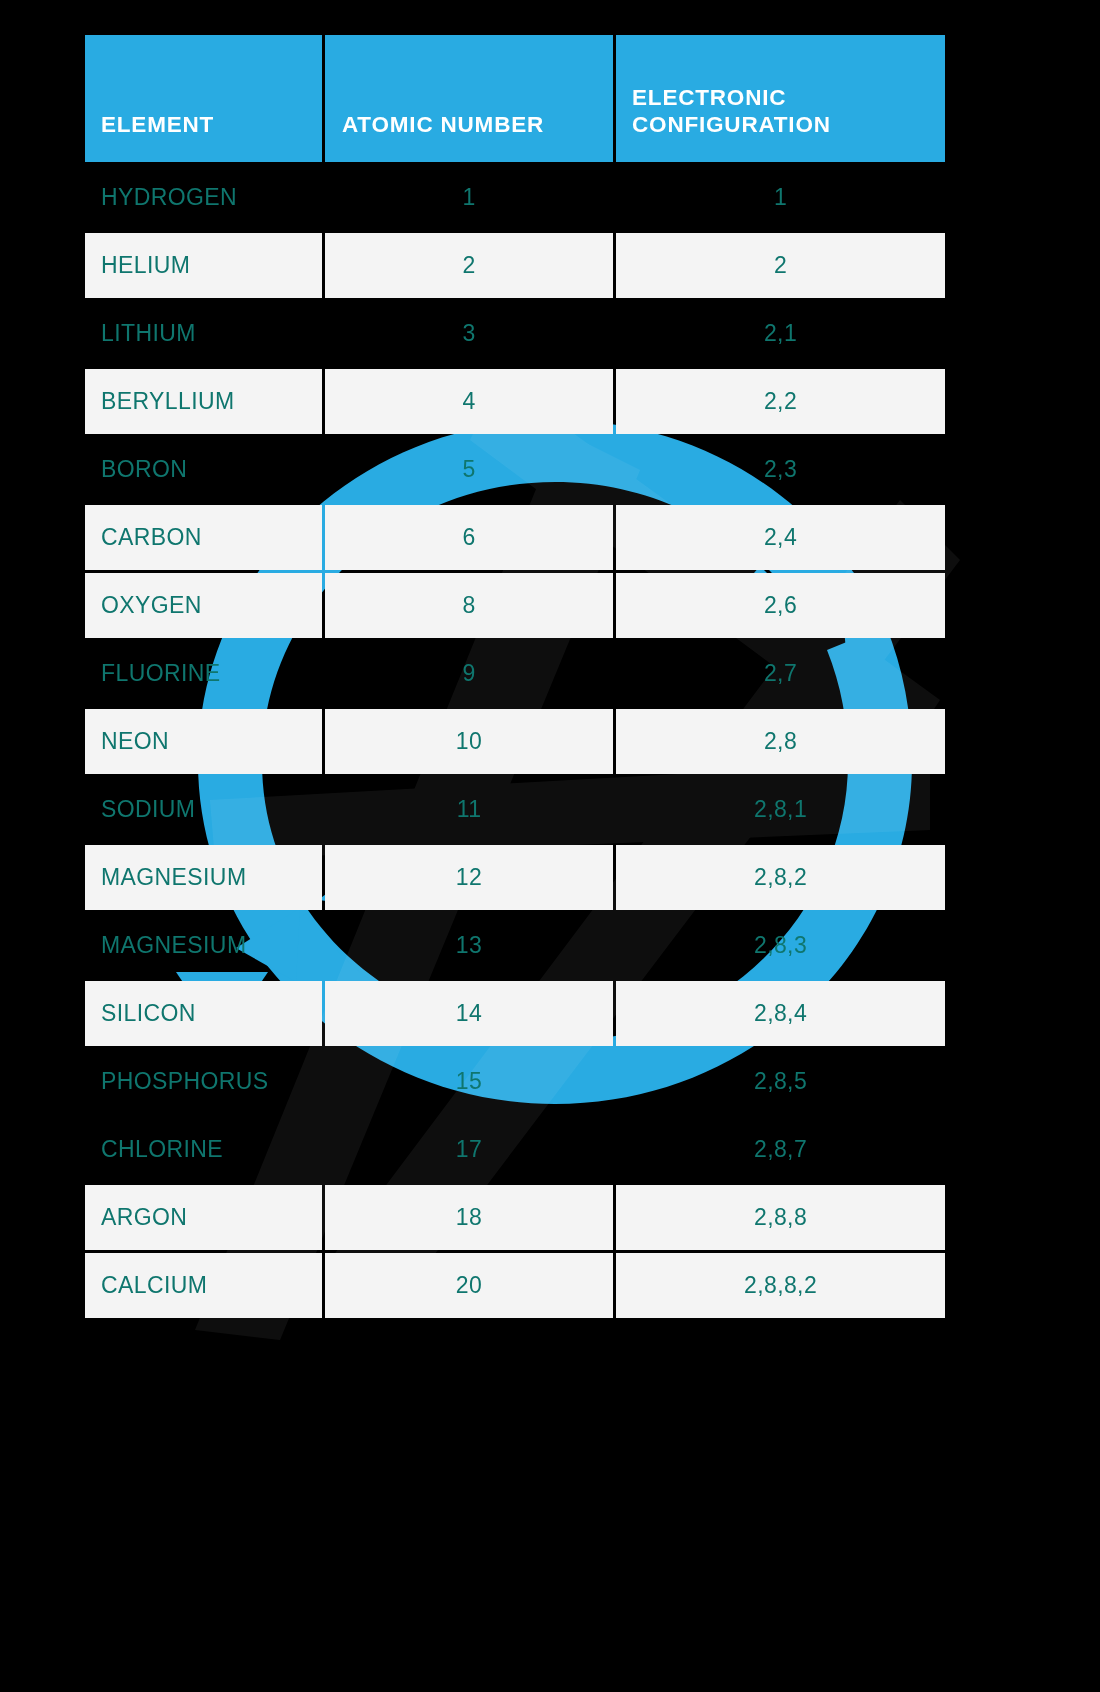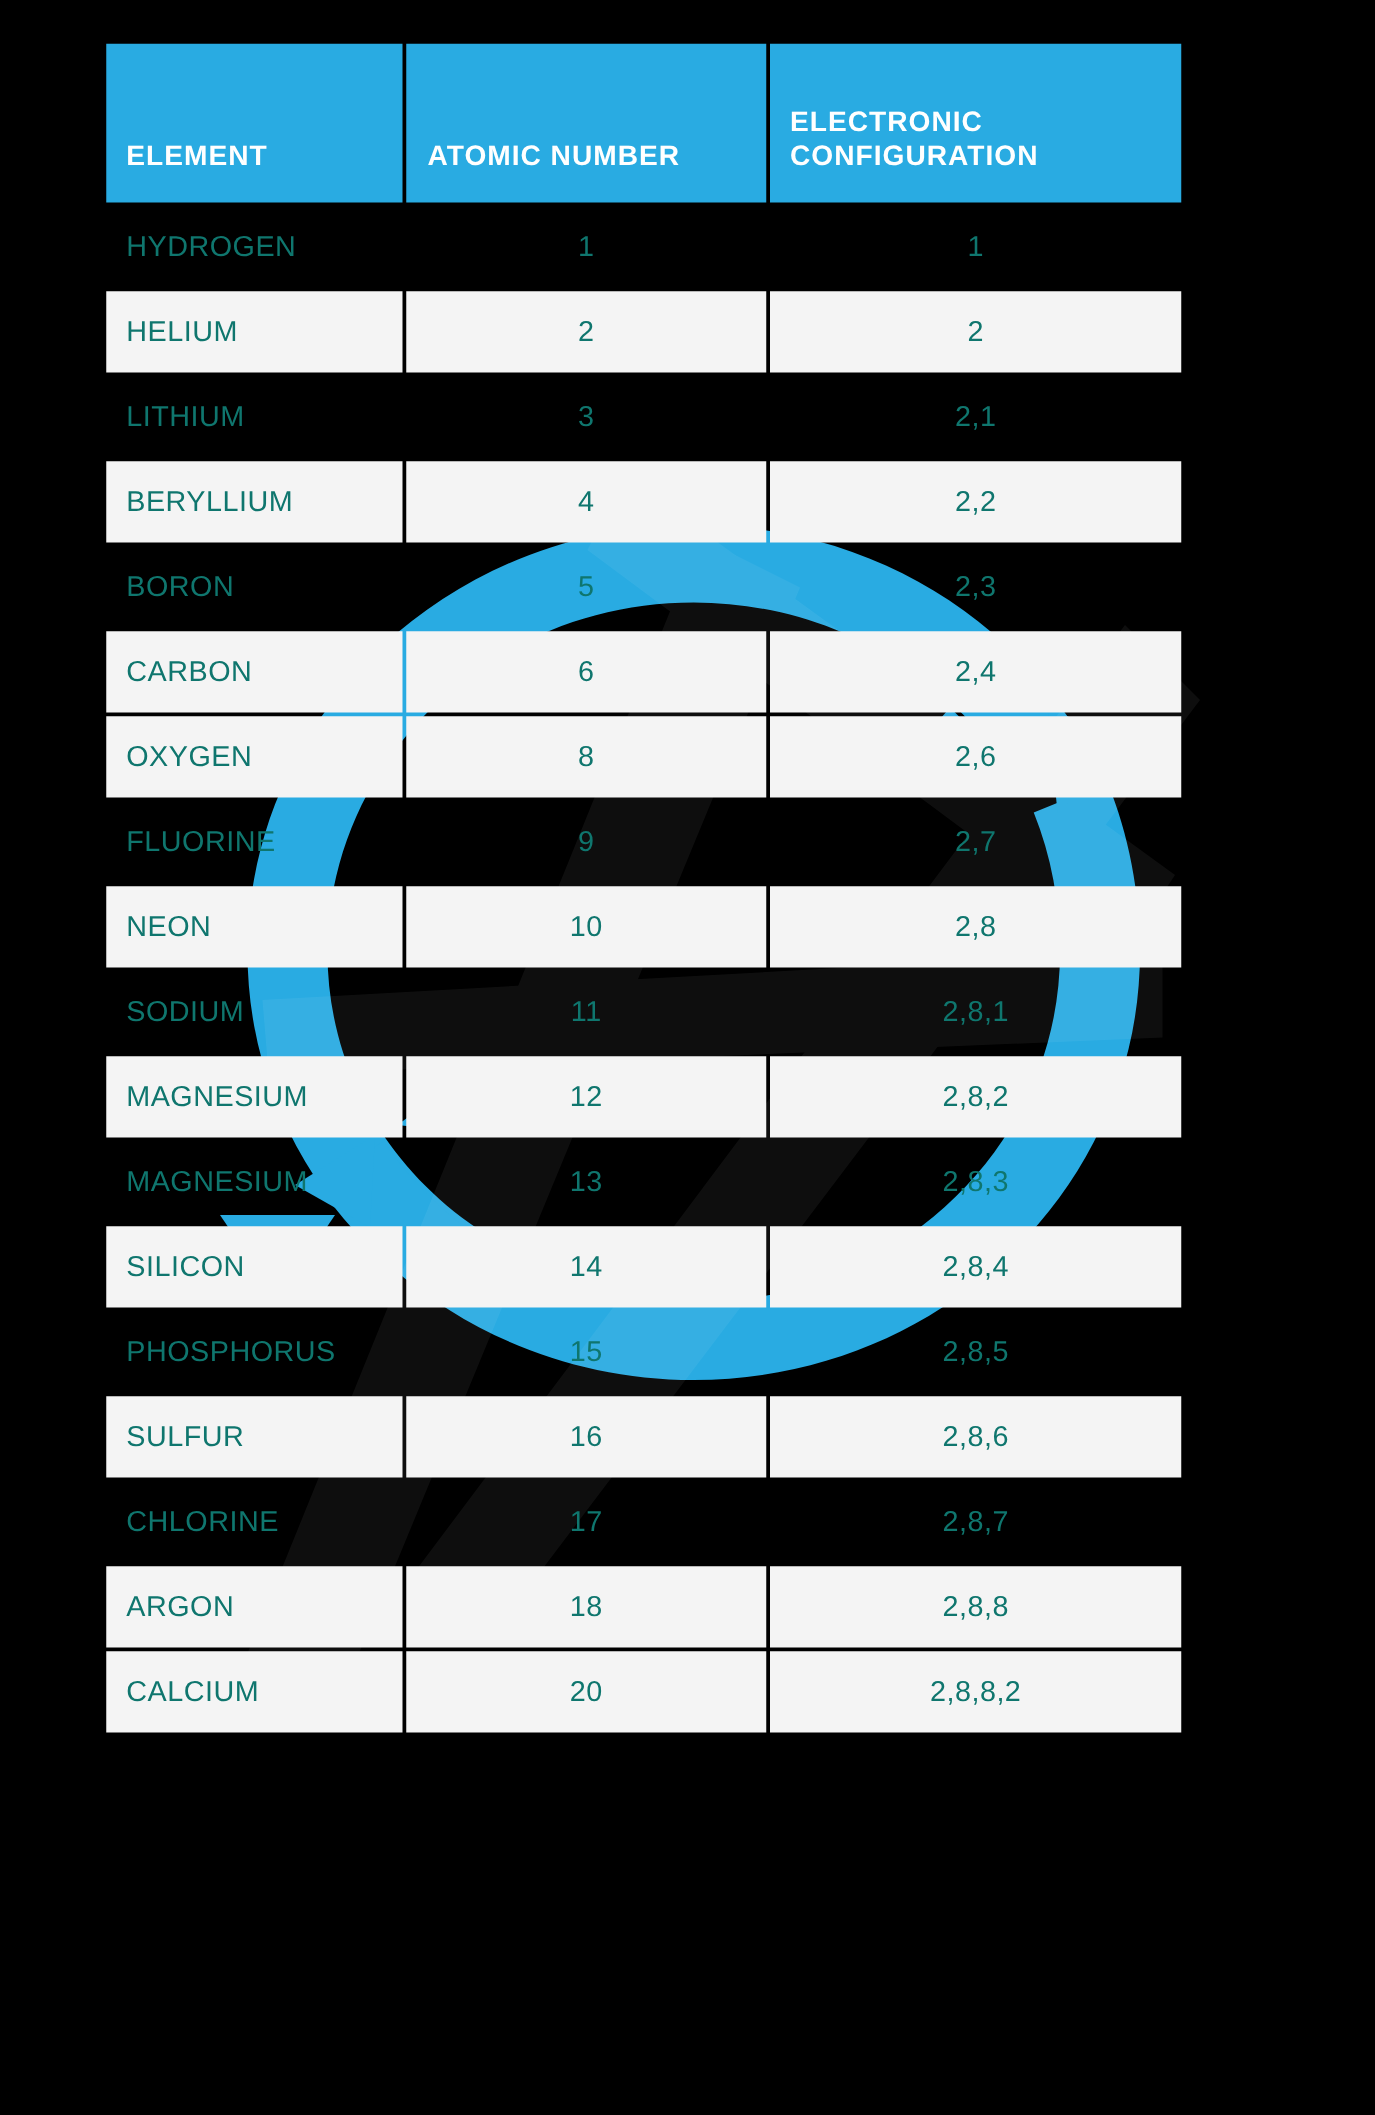--- a/index.html
+++ b/index.html
@@ -204,25 +204,20 @@
           <tr class="row-light">
             <td class="cell-element">SILICON</td>
             <td class="cell-number">14</td>
             <td class="cell-config">2,8,4</td>
           </tr>
           <tr class="row-dark">
             <td class="cell-element">PHOSPHORUS</td>
             <td class="cell-number">15</td>
             <td class="cell-config">2,8,5</td>
           </tr>
-          <tr class="row-light">
-            <td class="cell-element">SULFUR</td>
-            <td class="cell-number">16</td>
-            <td class="cell-config">2,8,6</td>
-          </tr>
           <tr class="row-dark">
             <td class="cell-element">CHLORINE</td>
             <td class="cell-number">17</td>
             <td class="cell-config">2,8,7</td>
           </tr>
           <tr class="row-light">
             <td class="cell-element">ARGON</td>
             <td class="cell-number">18</td>
             <td class="cell-config">2,8,8</td>
           </tr>

